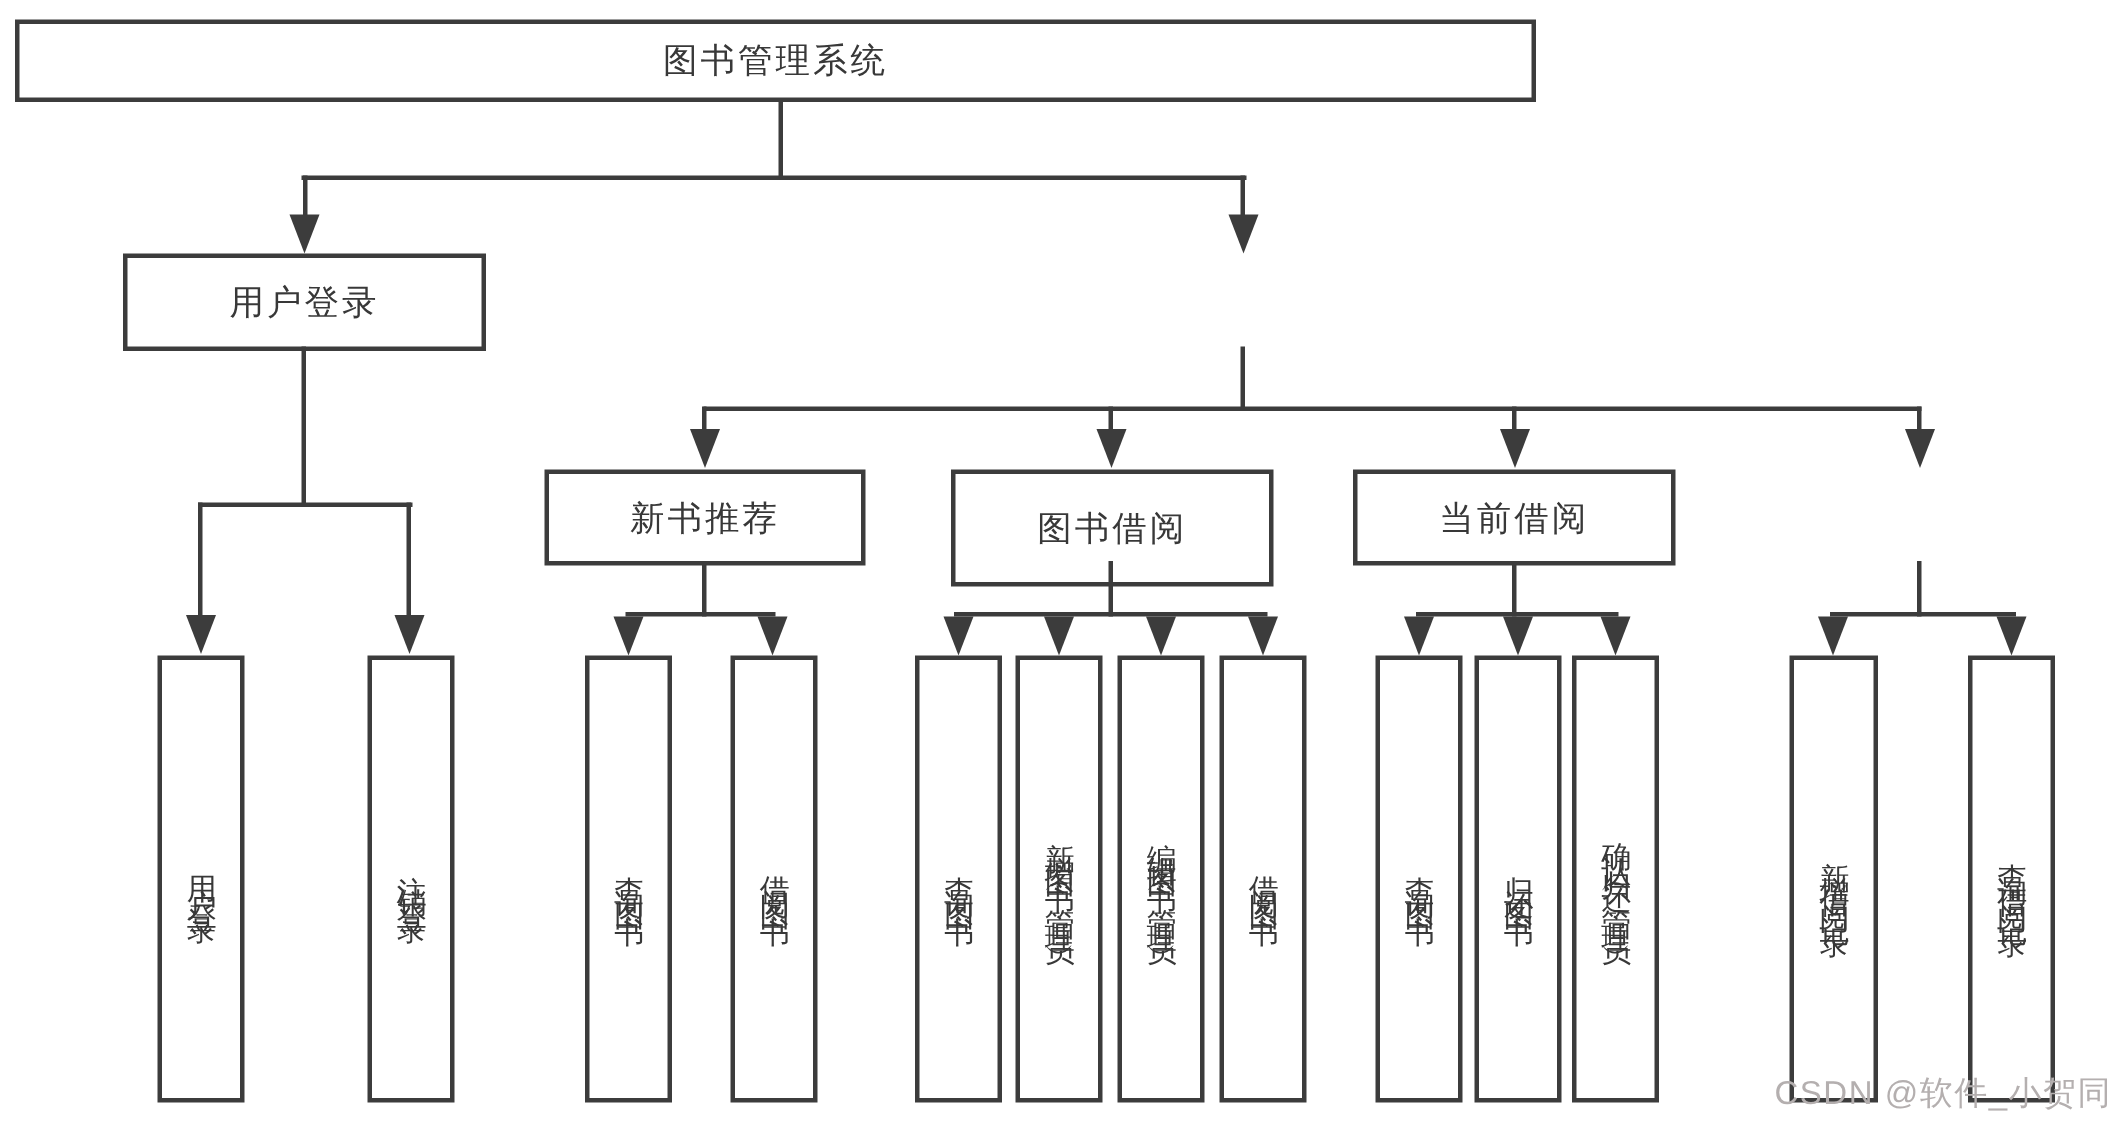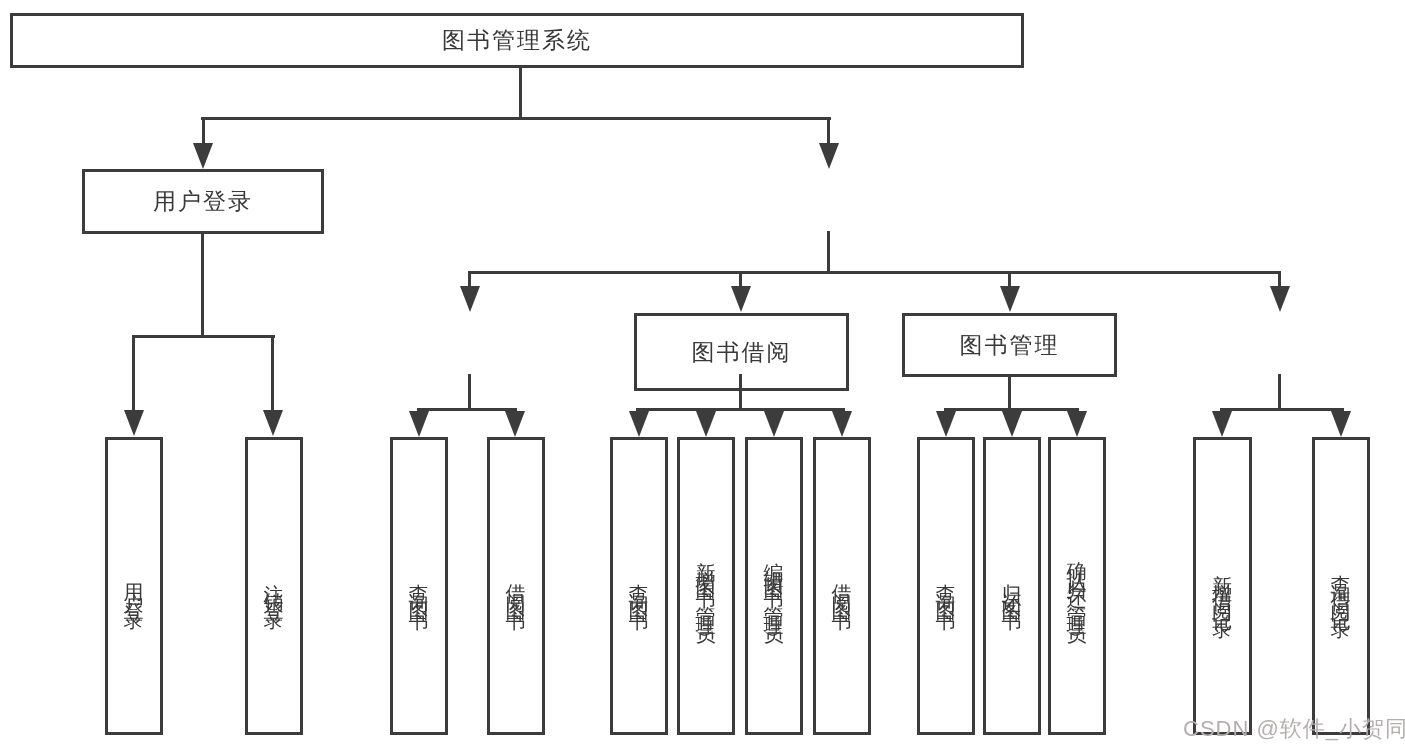--- a/index.html
+++ b/index.html
@@ -57,22 +57,23 @@
 </style>
 </head>
 <body>
 
 <div id="canvas">
 
   <div class="box" style="left:10px;top:13px;width:1014px;height:55px">图书管理系统</div>
 
   <div class="box" style="left:82px;top:169px;width:242px;height:65px">用户登录</div>
 
+  <div class="box" style="left:363px;top:313px;width:214px;height:64px">新书推荐</div>
   <div class="box" style="left:634px;top:313px;width:215px;height:78px">图书借阅</div>
-  <div class="box" style="left:902px;top:313px;width:215px;height:64px">图书管理</div>
+  <div class="box" style="left:902px;top:313px;width:215px;height:64px">当前借阅</div>
 
   <div class="box leaf" style="left:105px">
     <span class="vtext">用户登录</span>
   </div>
   <div class="box leaf" style="left:245px">
     <span class="vtext">注销登录</span>
   </div>
 
   <div class="box leaf" style="left:390px">
     <span class="vtext">查询图书</span>

